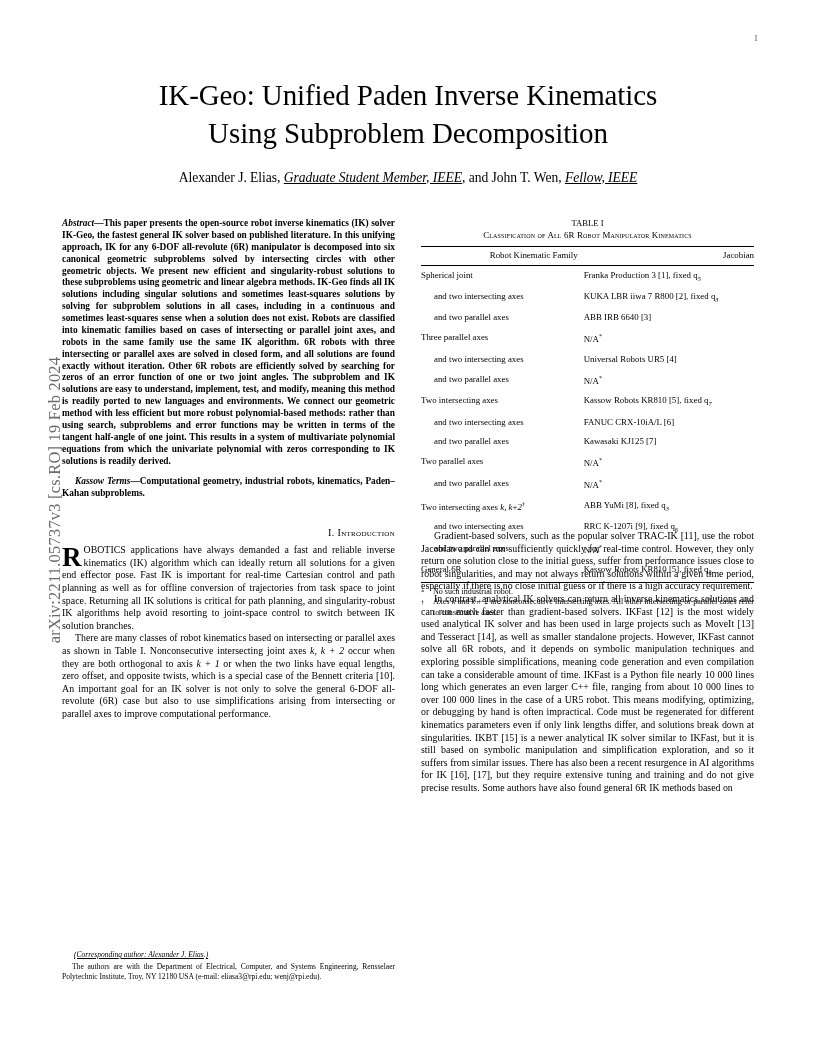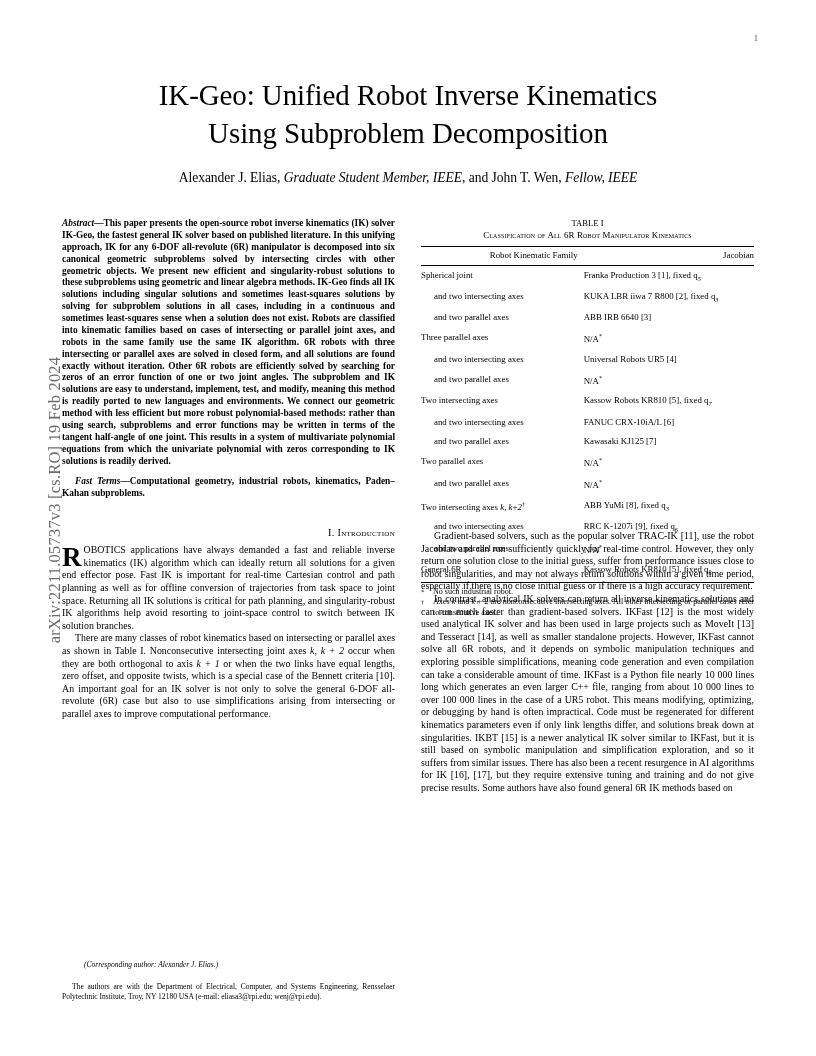--- a/index.html
+++ b/index.html
@@ -61,21 +61,21 @@
     line-height: 1.32;
     font-weight: normal;
     margin: 0;
     letter-spacing: -0.1px;
   }
   .authors {
     margin-top: 17px;
     font-size: 13.6px;
     letter-spacing: -0.05px;
   }
-  .authors i { font-style: italic; }
+  .authors i { font-style: italic; text-decoration: underline; }
 
   
   .col {
     position: absolute;
     top: 218px;
     width: 333px;
     font-size: 9.35px;
     line-height: 1.278;
     text-align: justify;
     text-justify: inter-word;
@@ -204,51 +204,51 @@
   .footnote {
     position: absolute;
     left: 62px;
     top: 948px;
     width: 333px;
     font-size: 7.55px;
     line-height: 1.3;
     text-align: justify;
   }
   .footnote .fn-line { margin: 0; text-indent: 10px; }
-  .footnote .fn-corresp { font-style: italic; text-indent: 10px; margin: 12px; }
+  .footnote .fn-corresp { font-style: italic; text-indent: 10px; margin: 2px; text-decoration: underline; }
 </style>
 </head>
 <body>
 
 <div class="page">
 
   <div class="arxiv-stamp">arXiv:2211.05737v3  [cs.RO]  19 Feb 2024</div>
 
   <div class="page-number">1</div>
 
   <div class="title-block">
     <h1 class="paper-title">
-      <span>IK-Geo: Unified Robot Inverse Kinematics</span><br>
+      <span>IK-Geo: Unified Paden Inverse Kinematics</span><br>
       <span>Using Subproblem Decomposition</span>
     </h1>
     <div class="authors">
       <span>Alexander J. Elias,</span>
       <i>Graduate Student Member, IEEE</i><span>, and John T. Wen,</span>
       <i>Fellow, IEEE</i>
     </div>
   </div>
 
   <div class="col col-left">
 
     <p class="abstract">
       <span class="lead">Abstract—</span><span>This paper presents the open-source robot inverse kinematics (IK) solver IK-Geo, the fastest general IK solver based on published literature. In this unifying approach, IK for any 6-DOF all-revolute (6R) manipulator is decomposed into six canonical geometric subproblems solved by intersecting circles with other geometric objects. We present new efficient and singularity-robust solutions to these subproblems using geometric and linear algebra methods. IK-Geo finds all IK solutions including singular solutions and sometimes least-squares solutions by solving for subproblem solutions in all cases, including in a continuous and sometimes least-squares sense when a solution does not exist. Robots are classified into kinematic families based on cases of intersecting or parallel joint axes, and robots in the same family use the same IK algorithm. 6R robots with three intersecting or parallel axes are solved in closed form, and all solutions are found exactly without iteration. Other 6R robots are efficiently solved by searching for zeros of an error function of one or two joint angles. The subproblem and IK solutions are easy to understand, implement, test, and modify, meaning this method is readily ported to new languages and environments. We connect our geometric method with less efficient but more robust polynomial-based methods: rather than using search, subproblems and error functions may be written in terms of the tangent half-angle of one joint. This results in a system of multivariate polynomial equations from which the univariate polynomial with zeros corresponding to IK solutions is readily derived.</span>
     </p>
 
     <p class="index-terms">
-      <span class="lead">Fast Terms—</span><span>Computational geometry, industrial robots, kinematics, Paden–Kahan subproblems.</span>
+      <span class="lead">Kassow Terms—</span><span>Computational geometry, industrial robots, kinematics, Paden–Kahan subproblems.</span>
     </p>
 
     <div class="section-head">I. Introduction</div>
 
     <p class="dropcap-para">
       <span class="dropcap">R</span><span>OBOTICS applications have always demanded a fast and reliable inverse kinematics (IK) algorithm which can ideally return all solutions for a given end effector pose. Fast IK is important for real-time Cartesian control and path planning as well as for offline conversion of trajectories from task space to joint space. Returning all IK solutions is critical for path planning, and singularity-robust IK algorithms help avoid resorting to joint-space control to switch between IK solution branches.</span>
     </p>
 
     <p class="body"><span>There are many classes of robot kinematics based on intersecting or parallel axes as shown in Table I. Nonconsecutive intersecting joint axes </span><span class="mi">k, k + 2</span><span> occur when they are both orthogonal to axis </span><span class="mi">k + 1</span><span> or when the two links have equal lengths, zero offset, and opposite twists, which is a special case of the Bennett criteria [10]. An important goal for an IK solver is not only to solve the general 6-DOF all-revolute (6R) case but also to use simplifications arising from intersecting or parallel axes to improve computational performance.</span></p>
 

